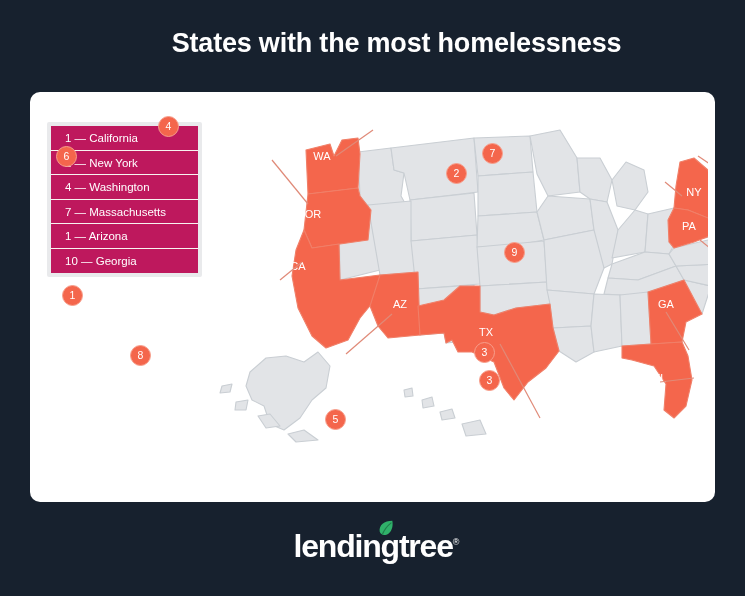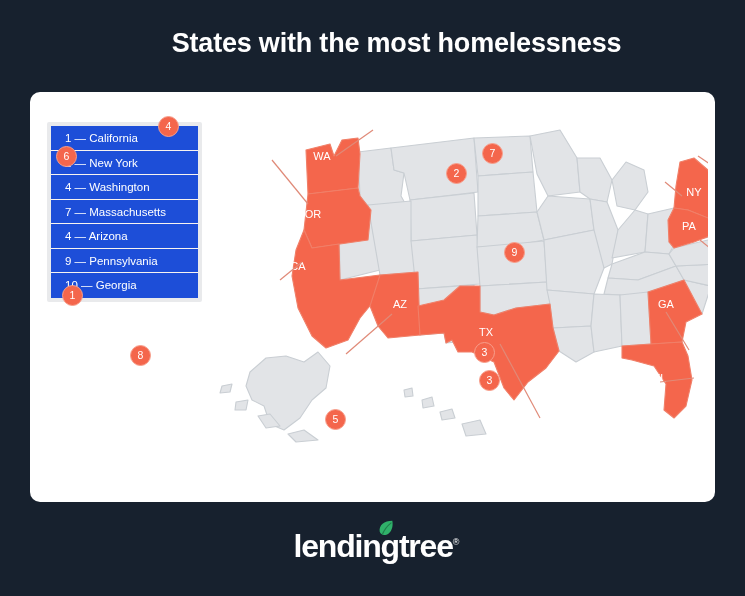--- a/index.html
+++ b/index.html
@@ -35,21 +35,21 @@
   
   #legend-frame {
     position:absolute;
     left:17px; top:30px;
     width:155px;
     background:#e9eaec;
     padding:4px;
     border-radius:2px;
   }
   .legend-row {
-    background:#1d4ed8;
+    background:#be185d;
     color:#ffffff;
     font-size:11.5px;
     height:24.5px;
     line-height:24.5px;
     padding-left:14px;
     border-bottom:1.5px solid #f8f3f0;
     white-space:nowrap;
   }
   .legend-row:last-child { border-bottom:none; }
 
@@ -107,22 +107,21 @@
 
 <div id="page-title">States with the most homelessness</div>
 
 <div id="map-card">
 
   <div id="legend-frame">
     <div class="legend-row">1 — California</div>
     <div class="legend-row">2 — New York</div>
     <div class="legend-row">4 — Washington</div>
     <div class="legend-row">7 — Massachusetts</div>
-    <div class="legend-row">4 — Arizona</div>
-    <div class="legend-row">9 — Pennsylvania</div>
+    <div class="legend-row">1 — Arizona</div>
     <div class="legend-row">10 — Georgia</div>
   </div>
 
   <div id="us-map">
     <svg viewBox="0 0 500 360" xmlns="http://www.w3.org/2000/svg">
       <g id="states-inactive" fill="#e2e4e7" stroke="#c9ced3" stroke-width="1.1" stroke-linejoin="round">
 
         <path d="M150 52 L183 48 L186 70 L196 73 L193 96 L202 112 L199 140 L160 140 L163 110 L152 96 Z"></path>
 
         <path d="M183 48 L266 38 L270 92 L202 100 L196 73 L186 70 Z"></path>

